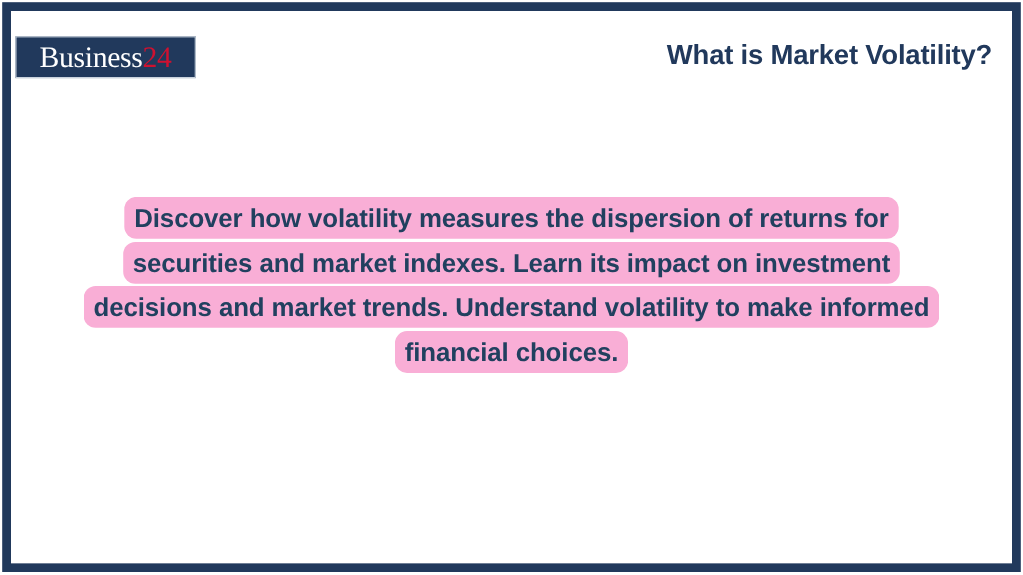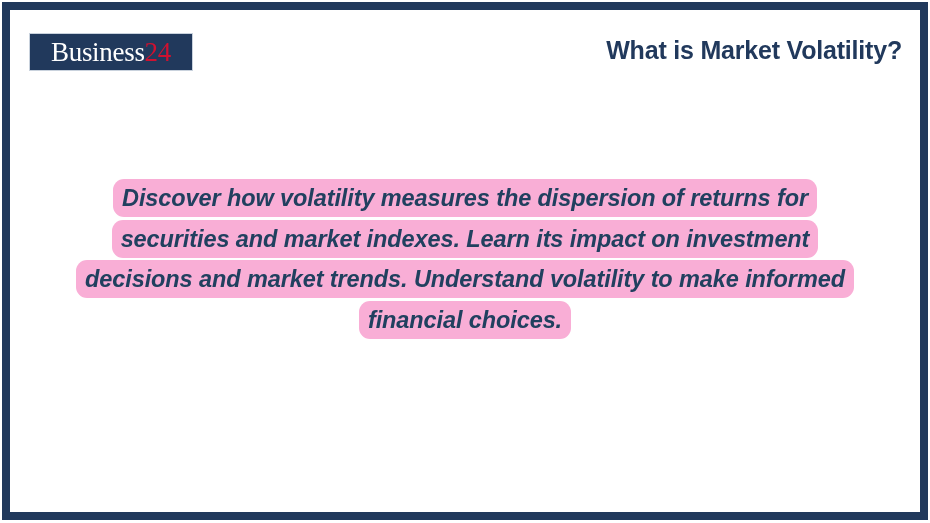--- a/index.html
+++ b/index.html
@@ -44,21 +44,21 @@
   .header {
     position: absolute;
     left: 0;
     top: 0;
     right: 0;
     height: 72px;
   }
 
   .brand-logo {
     position: absolute;
-    left: 19px;
+    left: 4px;
     top: 23px;
     width: 164px;
     height: 38px;
     background: #21395c;
     border: 1px solid #c9d2dd;
     box-sizing: border-box;
     display: flex;
     align-items: center;
     justify-content: center;
     overflow: hidden;
@@ -90,21 +90,20 @@
     white-space: nowrap;
   }
 
   
   .body-area {
     position: absolute;
     left: 0;
     right: 0;
     top: 72px;
     bottom: 0;
-    font-style: italic;
   }
 
   .highlight-paragraph {
     position: absolute;
     left: 50%;
     transform: translateX(-50%);
     top: 96px;
     width: 800px;
     text-align: center;
     font-size: 23.5px;

